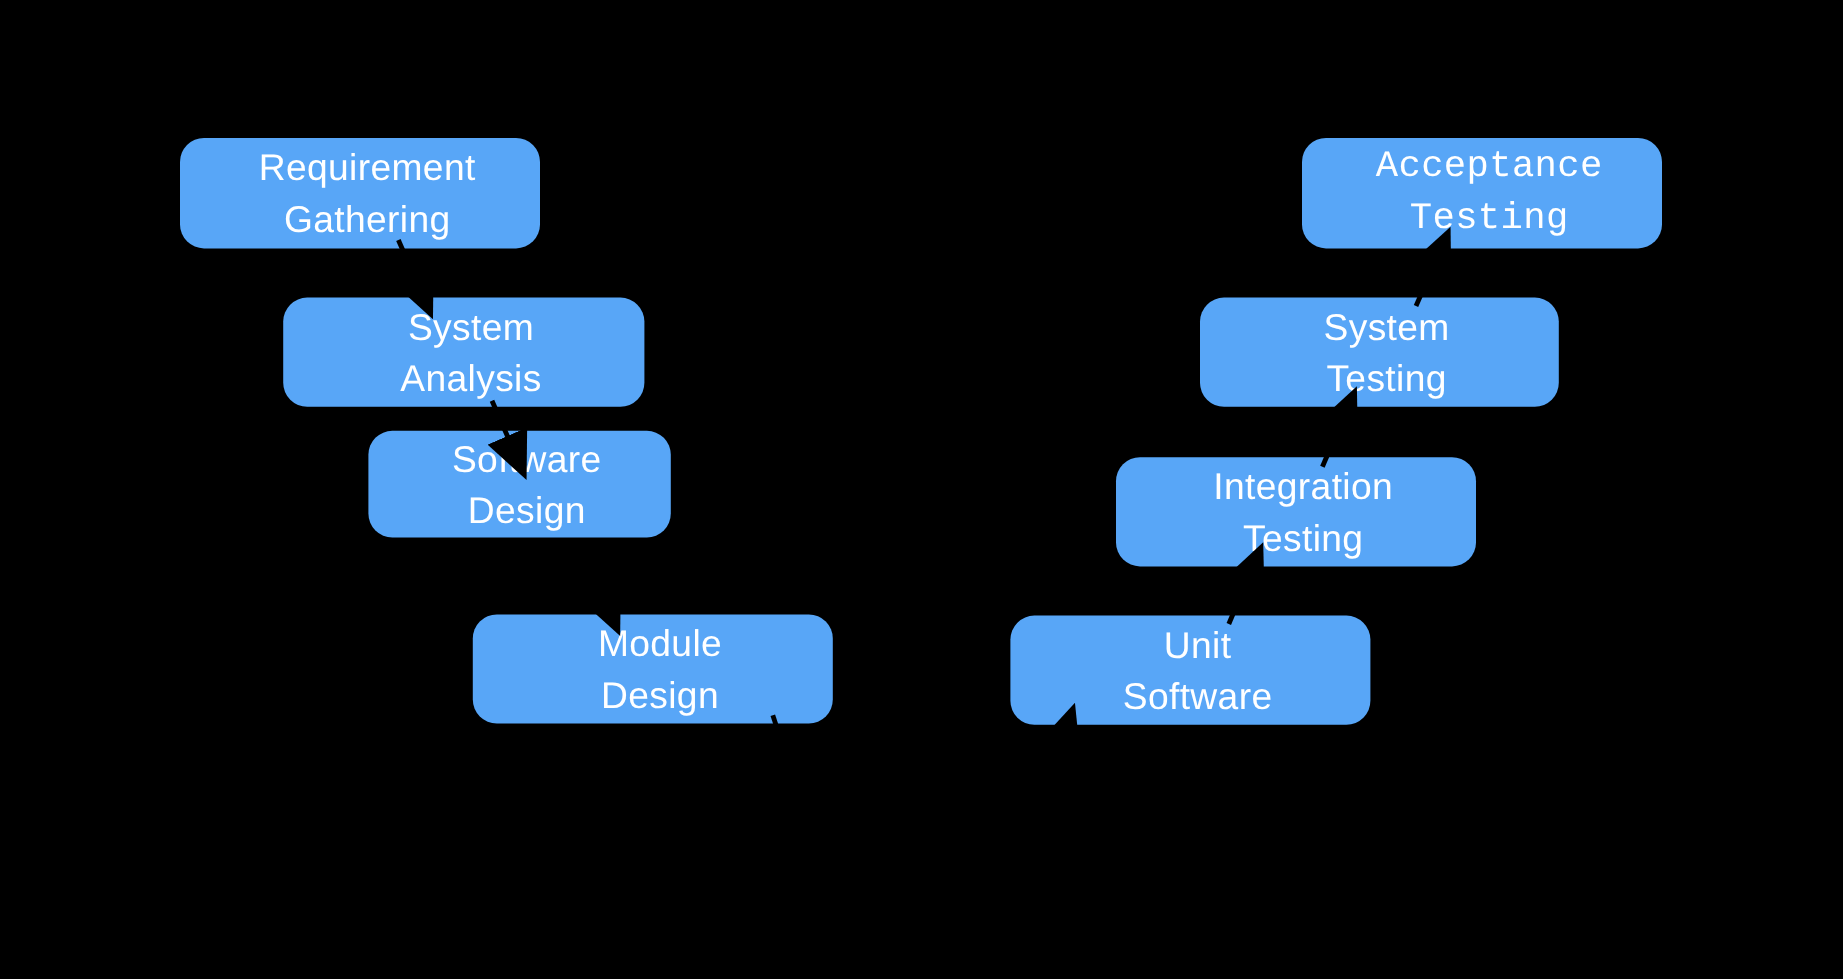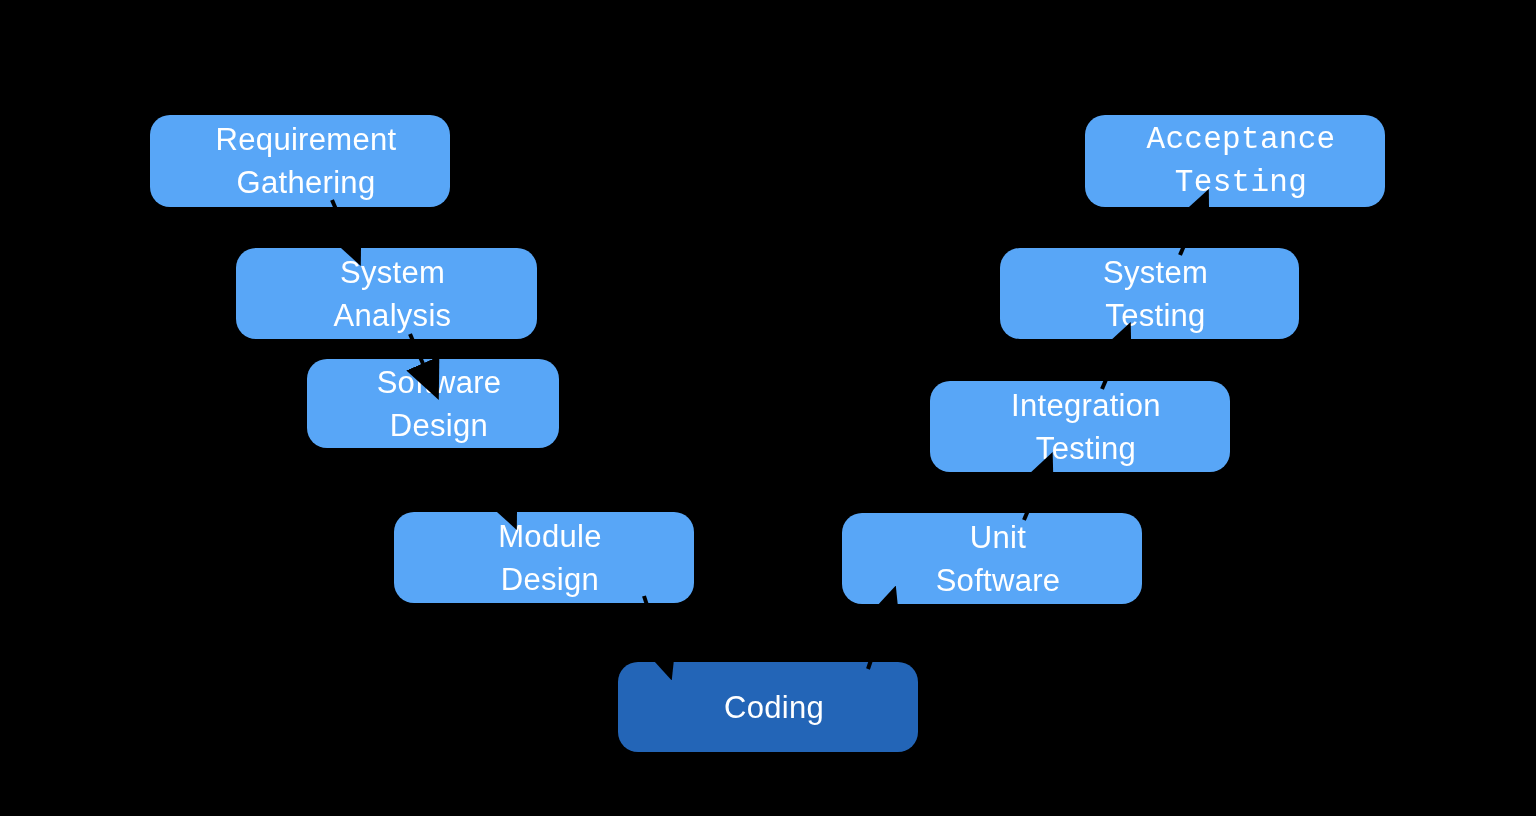--- a/index.html
+++ b/index.html
@@ -82,23 +82,20 @@
   <div class="stage-box pos-software-design">
     <span class="stage-label">Software
 Design</span>
   </div>
 
   <div class="stage-box pos-module-design">
     <span class="stage-label">Module
 Design</span>
   </div>
 
-  <div class="stage-box coding pos-coding">
-    <span class="stage-label">Coding</span>
-  </div>
 
   <div class="stage-box pos-unit-testing">
     <span class="stage-label">Unit
 Software</span>
   </div>
 
   <div class="stage-box pos-integration-testing">
     <span class="stage-label">Integration
 Testing</span>
   </div>

